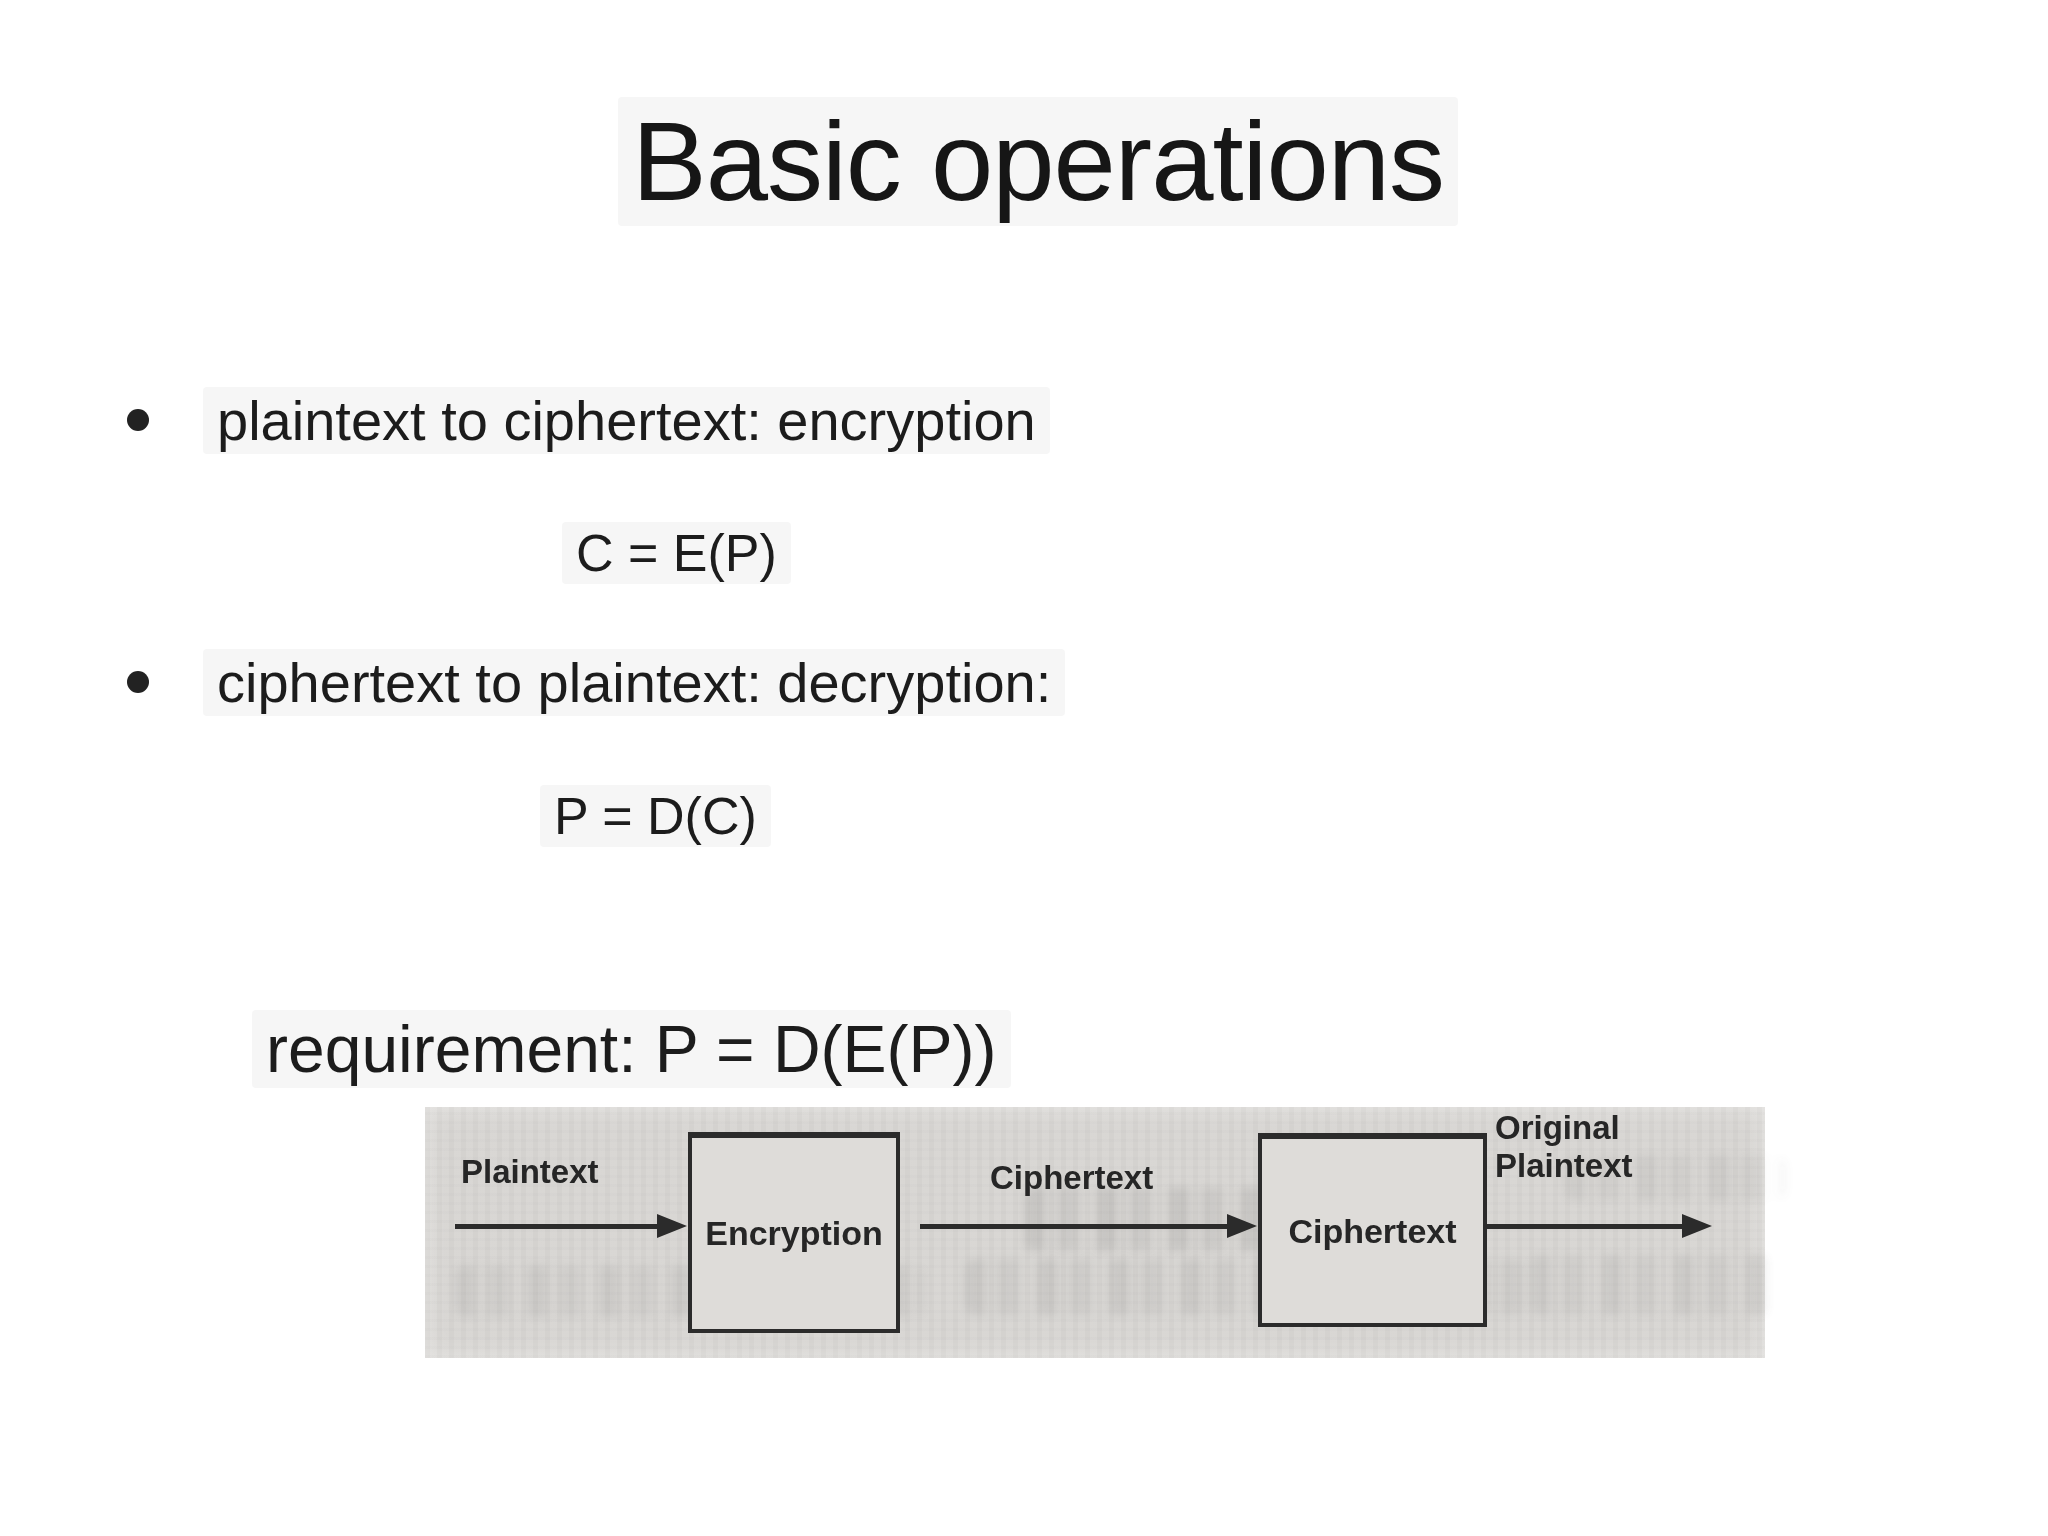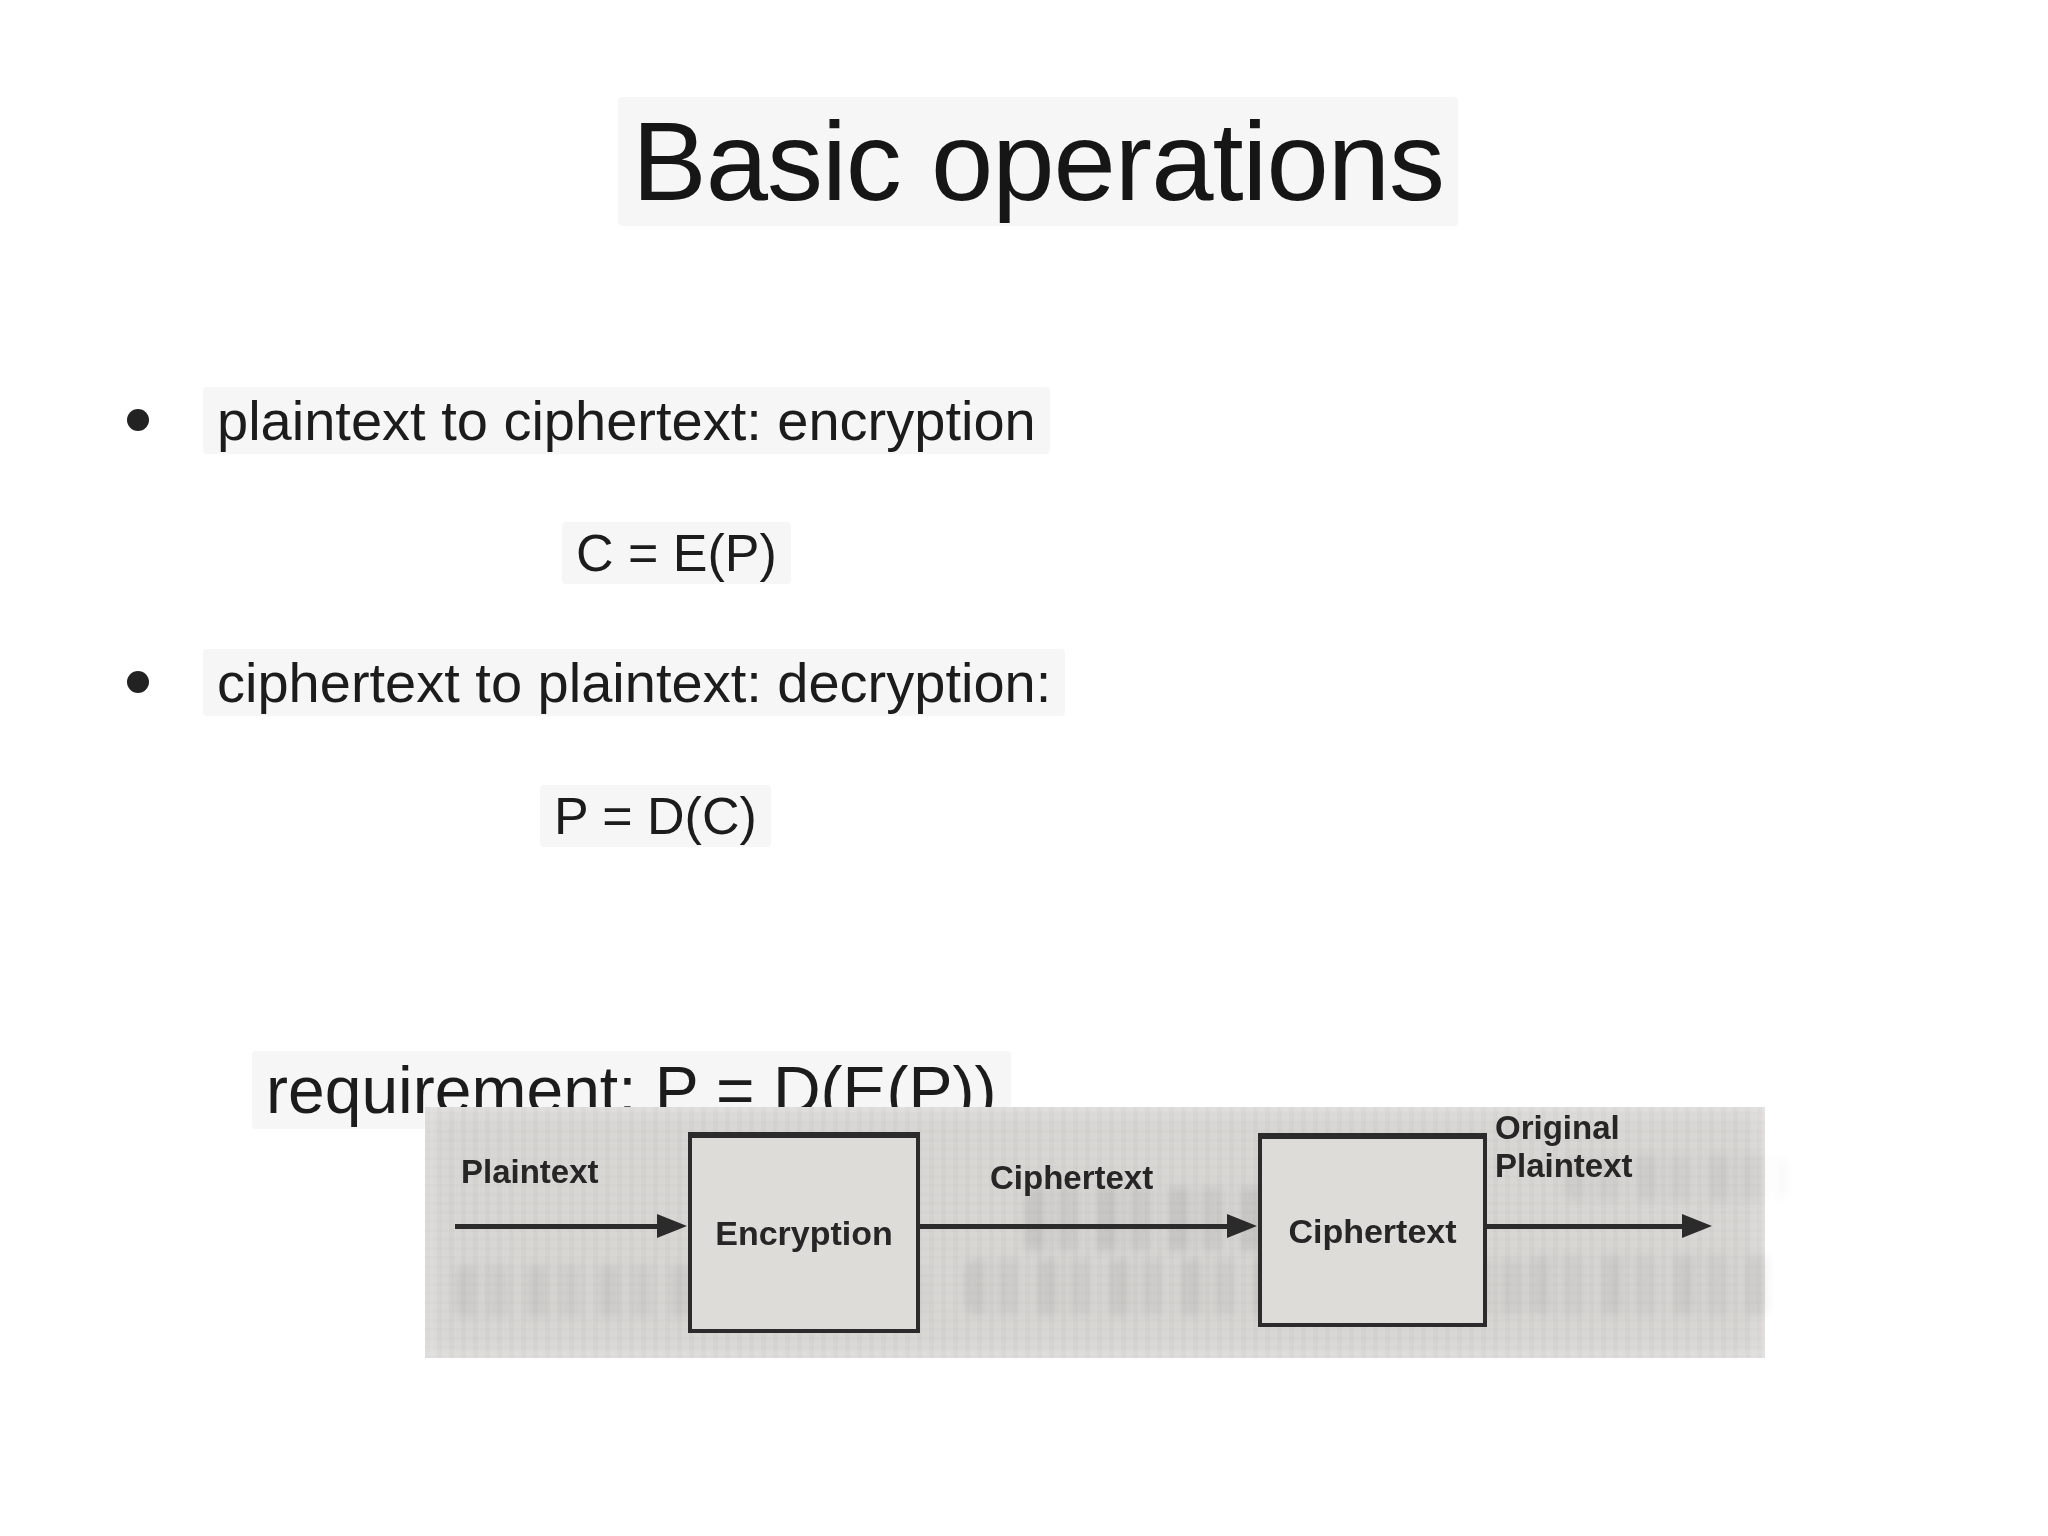--- a/index.html
+++ b/index.html
@@ -24,42 +24,42 @@
   .b2{ top:642px; }
   .dot{
     position:absolute; width:22px; height:22px; border-radius:50%;
     background:#222; left:127px;
   }
   .d1{ top:409px; }
   .d2{ top:671px; }
   .formula{ position:absolute; font-size:52px; line-height:82px; white-space:nowrap; }
   .f1{ top:512px; left:562px; }
   .f2{ top:775px; left:540px; }
-  .req{ position:absolute; top:1008px; left:252px; font-size:66px; line-height:82px; white-space:nowrap;margin-top:41px; }
+  .req{ position:absolute; top:1008px; left:252px; font-size:66px; line-height:82px; white-space:nowrap; }
   
   .panel{
     position:absolute; left:425px; top:1107px; width:1340px; height:251px;
     background:#d8d6d3;
     box-shadow:inset 0 0 24px rgba(255,255,255,0.45);
   }
   .panel-noise{
     position:absolute; inset:0;
     background:
       repeating-linear-gradient(90deg, rgba(0,0,0,0.020) 0 5px, rgba(255,255,255,0.02) 5px 12px),
       repeating-linear-gradient(0deg, rgba(0,0,0,0.012) 0 3px, transparent 3px 9px);
   }
   .diag{ filter:blur(0.4px); }
   .dbox{
     position:absolute; box-sizing:border-box;
     background:#dedcd9; border:4px solid #2b2b2b;
     border-top-width:6px;
     display:flex; align-items:center; justify-content:center;
     font-size:34px; font-weight:700; color:#262626;
   }
-  .enc{ left:263px; top:25px; width:232px; height:201px; }
+  .enc{ left:263px; top:25px; width:212px; height:201px; }
   .dec{ left:833px; top:26px; width:229px; height:194px; }
   .dlabel{
     position:absolute; text-align:left; font-size:33px; font-weight:700;
     color:#262626; line-height:1.15; white-space:nowrap;
   }
   .lab-plain{ left:36px;  top:46px;  width:190px; }
   .lab-cipher{ left:565px; top:52px;  width:200px; }
   .lab-orig{  left:1070px; top:2px;   width:200px; }
   .arrow{ position:absolute; height:24px; }
   .arrow .shaft{

